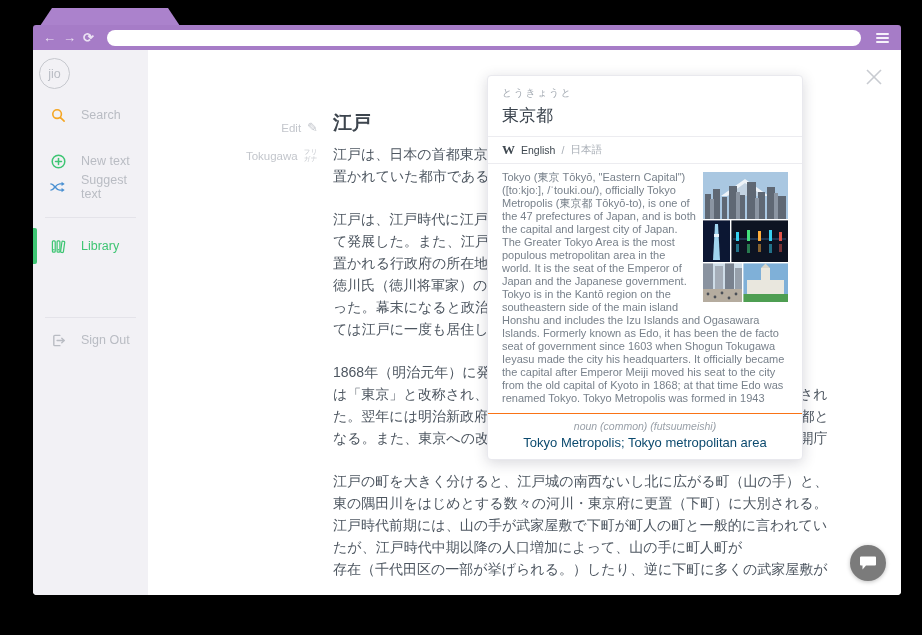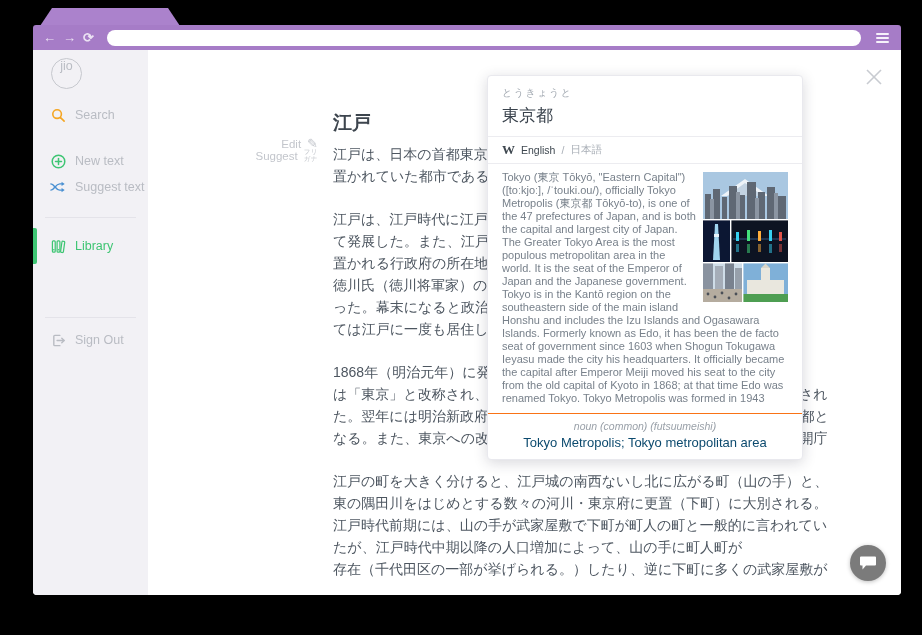--- a/index.html
+++ b/index.html
@@ -16,36 +16,36 @@
   .url-pill { flex:1; height:16px; background:#fff; border:none; border-radius:8px; margin:0 6px; outline:none;
     font-size:11px; padding:0 8px; color:#555; }
   .hamburger { display:flex; flex-direction:column; gap:2px; cursor:pointer; padding:2px; }
   .hamburger span { display:block; width:13px; height:2px; background:rgba(255,255,255,0.9); border-radius:1px; }
 
   
   .content { position:absolute; left:0; top:42px; width:100%; height:545px; display:flex; background:#fff;
     border-radius:0 0 4px 4px; overflow:visible; }
 
   .sidebar { width:115px; background:#f2f1f5; border-radius:0 0 0 4px; position:relative; flex-shrink:0; }
-  .logo-circle { position:absolute; left:18px; top:8px; width:31px; height:31px; border:1.6px solid #c6c8ce;
-    border-radius:50%; display:flex; justify-content:center; color:#b9bcc3; font-size:12.5px; }
-  .nav-item { position:absolute; left:0; width:115px; height:32px; display:flex; align-items:center; gap:9px;
+  .logo-circle { position:absolute; left:6px; top:8px; width:31px; height:31px; border:1.6px solid #c6c8ce;
+    border-radius:50%; display:flex; align-items:center; justify-content:center; color:#b9bcc3; font-size:12.5px; }
+  .nav-item { position:absolute; left:0; width:115px; height:32px; display:flex; align-items:center; gap:15px;
     padding-left:17px; cursor:pointer; font-size:12.5px; color:#b9bcc3; }
   .nav-item .ic { width:16px; height:16px; flex-shrink:0; display:flex; align-items:center; justify-content:center; }
   .nav-item.active { color:#3ec573;text-align:right; }
   .active-bar { position:absolute; left:0; top:-2px; width:4px; height:36px; background:#3ec573; border-radius:0 2px 2px 0; }
   .side-divider { position:absolute; left:12px; width:91px; border-top:1px solid #e4e3e9; }
 
   .main { flex:1; position:relative; background:#fff; border-radius:0 0 4px 0; }
 
   .close-x { position:absolute; top:17px; right:17px; width:20px; height:20px; cursor:pointer; }
 
   
   .gutter-row { position:absolute; display:flex; align-items:center; gap:6px; color:#c3c6cc; font-size:11.5px; }
-  .gutter-edit { left:108px; top:86px; width:62px; justify-content:flex-end; }
+  .gutter-edit { left:108px; top:70px; width:62px; justify-content:flex-end; }
   .gutter-furi { left:95px; top:99px; width:75px; justify-content:flex-end; }
   .pencil { font-size:13px; color:#c3c6cc; }
   .furi-mini { display:flex; flex-direction:column; line-height:6.5px; font-size:6.5px; color:#c3c6cc; letter-spacing:0.5px; }
 
   
   .article { position:absolute; left:185px; top:60px; width:510px; }
   .article h1 { font-size:19px; font-weight:600; color:#3d454e; height:24px; margin-bottom:12px; }
   .para { margin-bottom:21px; }
   .line { height:22px; white-space:nowrap; font-size:14px; color:#4d5660; }
   .hl { position:relative; background:#47e2a0; border-radius:1px; padding:0 1px; cursor:pointer; }
@@ -170,21 +170,21 @@
             <line x1="3" y1="3" x2="17" y2="17" stroke="#c8cbd1" stroke-width="1.6"></line>
             <line x1="17" y1="3" x2="3" y2="17" stroke="#c8cbd1" stroke-width="1.6"></line>
           </svg>
       </div>
 
       <div class="gutter-row gutter-edit">
         <span>Edit</span>
         <span class="pencil">✎</span>
       </div>
       <div class="gutter-row gutter-furi">
-        <span>Suggest</span>
+        <span>Tokugawa</span>
         <span class="furi-mini">
           <span>フリ</span>
             <span>ガナ</span>
         </span>
       </div>
 
       <div class="article">
         <h1>江戸</h1>
 
         <div class="para">

